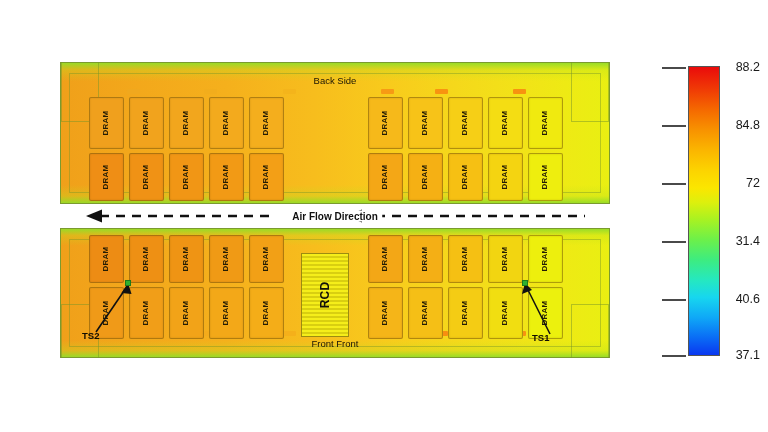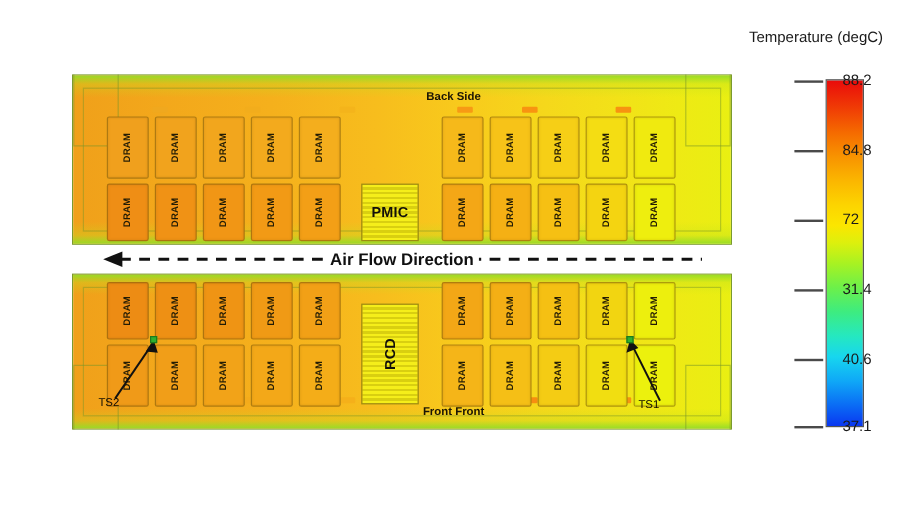--- a/index.html
+++ b/index.html
@@ -111,53 +111,52 @@
   .tab {
     position: absolute;
     height: 5px; width: 13px;
     border-radius: 1px;
   }
 
   
   .side-label {
     position: absolute;
     font-size: 9.5px;
-    font-weight: bold;
+    font-weight: normal;
     color: #1a1505;
     white-space: nowrap;
-    margin-left: 43px;
   }
 
   
   .ts-marker {
     position: absolute;
     width: 6px; height: 6px;
     background: #2fb02f;
     border: 1px solid #1d7a1d;
     box-sizing: border-box;
   }
   .ts-label {
     position: absolute;
     font-size: 9.5px;
-    font-weight: normal;
+    font-weight: bold;
     color: #100c02;
     white-space: nowrap;
   }
 
   
   #airflow-band {
     position: absolute;
     left: 0; top: 142px;
     width: 550px; height: 24px;
   }
   #airflow-label {
     position: absolute;
     left: 50%; top: 50%;
     transform: translate(-50%, -50%);
-    font-size: 14px;
+    font-size: 10px;
     font-weight: bold;
     color: #101010;
     white-space: nowrap;
     background: #ffffff;
     padding: 0 4px;
   }
 
   
   #colorbar-panel {
     position: absolute;
@@ -199,21 +198,21 @@
   .cb-tick {
     position: absolute;
     left: 62px;
     width: 24px; height: 0;
     border-top: 2px solid #4a4a4a;
   }
   .cb-tick-label {
     position: absolute;
     right: 0;
     width: 58px;
-    text-align: left;
+    text-align: right;
     font-size: 12.5px;
     color: #1a1a1a;
     transform: translateY(-50%);
   }
 </style>
 </head>
 <body>
 
 <div id="thermal-stage">
 
@@ -257,23 +256,20 @@
     <div class="chip" style="left:108px;top:90px;width:35px;height:48px;background:#f19615;">
         <span class="chip-label">DRAM</span>
       </div>
     <div class="chip" style="left:148px;top:90px;width:35px;height:48px;background:#f29a15;">
         <span class="chip-label">DRAM</span>
       </div>
     <div class="chip" style="left:188px;top:90px;width:35px;height:48px;background:#f39f16;">
         <span class="chip-label">DRAM</span>
       </div>
 
-    <div class="striped" id="pmic-block" style="left:240px;top:90px;width:48px;height:48px;">
-      <span class="chip-label">PMIC</span>
-    </div>
 
     <div class="chip" style="left:307px;top:34px;width:35px;height:52px;background:#f6b91a;">
         <span class="chip-label">DRAM</span>
       </div>
     <div class="chip" style="left:347px;top:34px;width:35px;height:52px;background:#f7c318;">
         <span class="chip-label">DRAM</span>
       </div>
     <div class="chip" style="left:387px;top:34px;width:35px;height:52px;background:#f6cf16;">
         <span class="chip-label">DRAM</span>
       </div>
@@ -407,21 +403,20 @@
   </svg>
 
   <div class="ts-marker" style="left:65px;top:218px;"></div>
   <div class="ts-label" style="left:22px;top:268px;">TS2</div>
 
   <div class="ts-marker" style="left:462px;top:218px;"></div>
   <div class="ts-label" style="left:472px;top:270px;">TS1</div>
 </div>
 
 <div id="colorbar-panel">
-  <div id="colorbar-title">Temperature (degC)</div>
   <div id="colorbar-gradient"></div>
 
   <div class="cb-tick" style="top:43px;"></div>
   <div class="cb-tick-label" style="top:43px;">88.2</div>
 
   <div class="cb-tick" style="top:101px;"></div>
   <div class="cb-tick-label" style="top:101px;">84.8</div>
 
   <div class="cb-tick" style="top:159px;"></div>
   <div class="cb-tick-label" style="top:159px;">72</div>

